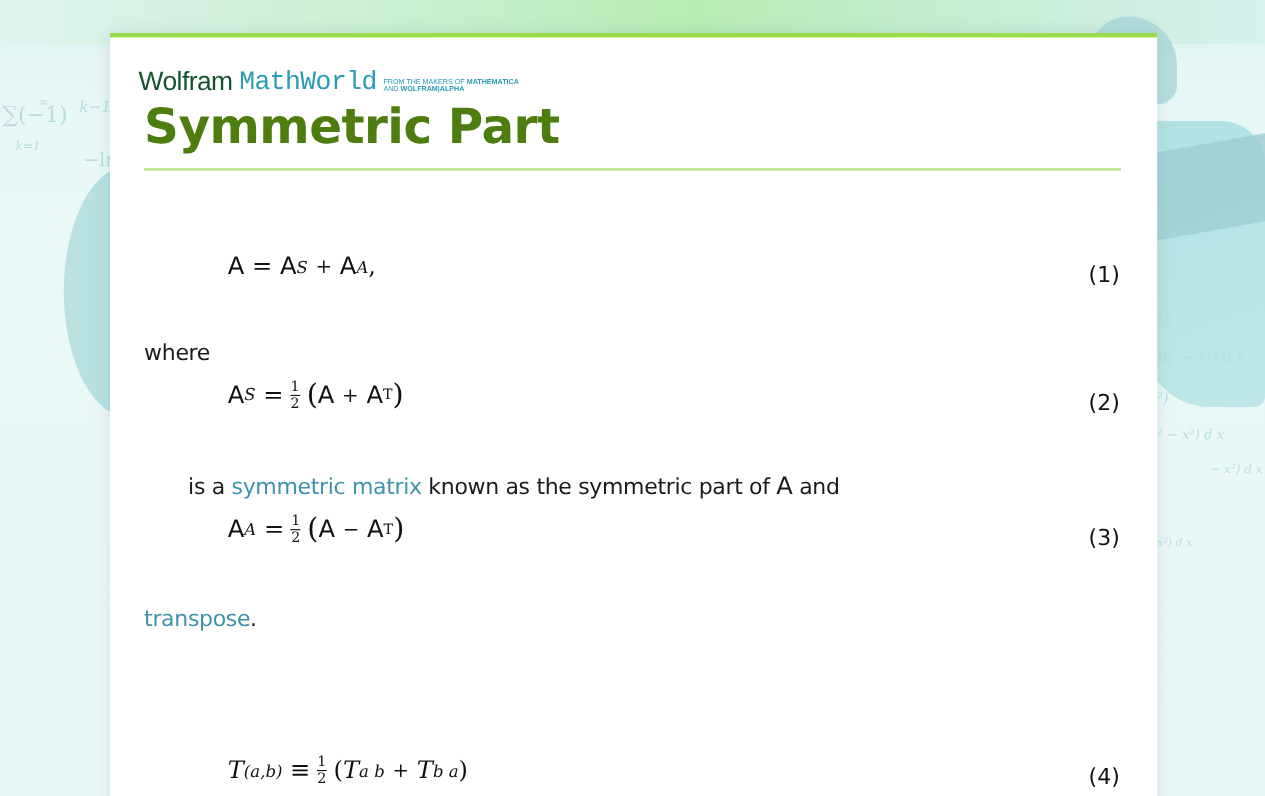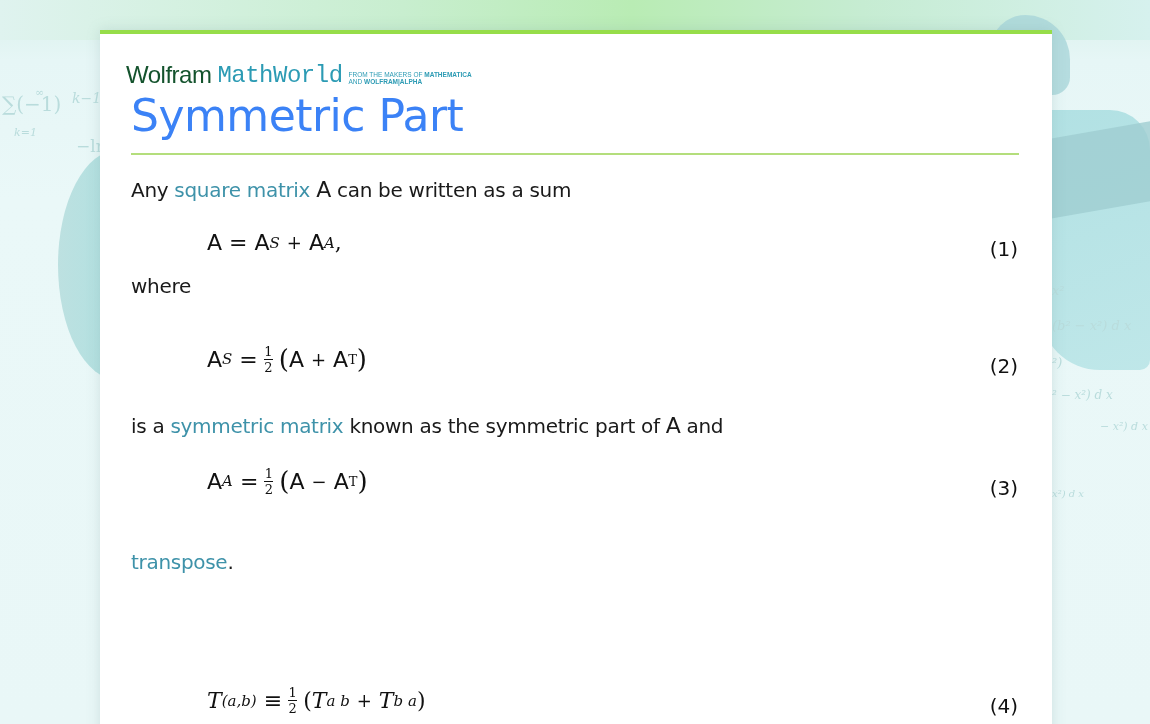--- a/index.html
+++ b/index.html
@@ -37,21 +37,21 @@
     background:#fff; border-top:4px solid #96dd49;
     box-shadow: 0 0 12px rgba(120,160,160,.25);
   }
   .logo { position:absolute; left:26px; top:27px; display:flex; align-items:flex-end; white-space:nowrap; }
   .logo-wolfram { font-family:"Liberation Sans", sans-serif; font-size:24px; color:#14532d; letter-spacing:-0.5px; }
   .logo-mw { font-family:Liberation Mono, monospace; font-size:24px; color:#2c9bb4; margin-left:6px; letter-spacing:-0.5px; }
   .logo-tag { font-family:"Liberation Sans", sans-serif; font-size:6.5px; line-height:7px; color:#2c9bb4; margin-left:6px; margin-bottom:4px; }
   .logo-tag b { font-weight:bold; }
   .title {
     position:absolute; left:31px; top:56px; margin:0;
-    font-family:"DejaVu Sans", sans-serif; font-weight:normal; font-size:44px; color:#3b82f6;
+    font-family:"DejaVu Sans", sans-serif; font-weight:bold; font-size:44px; color:#4d7c0f;
     letter-spacing:-0.5px;
   }
   .rule { position:absolute; left:31px; top:119px; width:888px; height:2px; background:#b4de7c; }
   .p { position:absolute; left:31px; font-size:20px; color:#1a1a1a; margin:0; white-space:nowrap; letter-spacing:-0.3px; }
   a.lnk { color:#3e92a9; text-decoration:none; }
   .mA { font-family:"DejaVu Sans", sans-serif; font-size:22px; }
   .eq { position:absolute; left:107px; font-family:"DejaVu Serif", serif; font-size:22px; color:#111; white-space:nowrap; display:flex; align-items:center; }
   .eq .sans { font-family:"DejaVu Sans", sans-serif; }
   .eq sub { font-style:italic; font-size:15px; vertical-align:-6px; }
   .eq sup { font-size:13px; vertical-align:10px; }
@@ -92,44 +92,40 @@
     <span class="logo-mw">MathWorld</span>
     <span class="logo-tag">
       <span>FROM THE MAKERS OF </span><b>MATHEMATICA</b><br>
       <span>AND </span><b>WOLFRAM|ALPHA</b>
     </span>
   </div>
 
   <h1 class="title">Symmetric Part</h1>
   <div class="rule"></div>
 
-  <p class="p" style="top:143px;">
-    <span>Any </span><a class="lnk" href="#">square matrix</a>
-    <span class="mA">A</span><span> can be written as a sum</span>
-  </p>
 
   <div class="eq" style="top:196px;">
     <span class="sans">A</span>&nbsp;<span>=</span>&nbsp;<span class="sans">A</span><sub>S</sub>&nbsp;<span style="font-size:18px">+</span>&nbsp;<span class="sans">A</span><sub>A</sub><span>,</span>
   </div>
   <span class="eqnum" style="top:203px;">(1)</span>
 
-  <p class="p" style="top:240px;text-align:right;">where</p>
+  <p class="p" style="top:274px;text-align:right;">where</p>
 
   <div class="eq" style="top:310px;">
     <span class="sans">A</span><sub>S</sub>&nbsp;<span>=</span>
     <span class="frac">
         <span>1</span>
         <span class="bar"></span>
         <span>2</span>
       </span>
     <span style="font-size:26px">(</span><span class="sans">A</span>&nbsp;<span style="font-size:18px">+</span>&nbsp;<span class="sans">A</span><sup>T</sup><span style="font-size:26px">)</span>
   </div>
   <span class="eqnum" style="top:320px;">(2)</span>
 
-  <p class="p" style="top:379px;">
+  <p class="p" style="top:396px;margin-left:40px;">
     <span>is a </span><a class="lnk" href="#">symmetric matrix</a><span> known as the symmetric part of </span><span class="mA">A</span><span> and</span>
   </p>
 
   <div class="eq" style="top:432px;">
     <span class="sans">A</span><sub>A</sub>&nbsp;<span>=</span>
     <span class="frac">
         <span>1</span>
         <span class="bar"></span>
         <span>2</span>
       </span>

